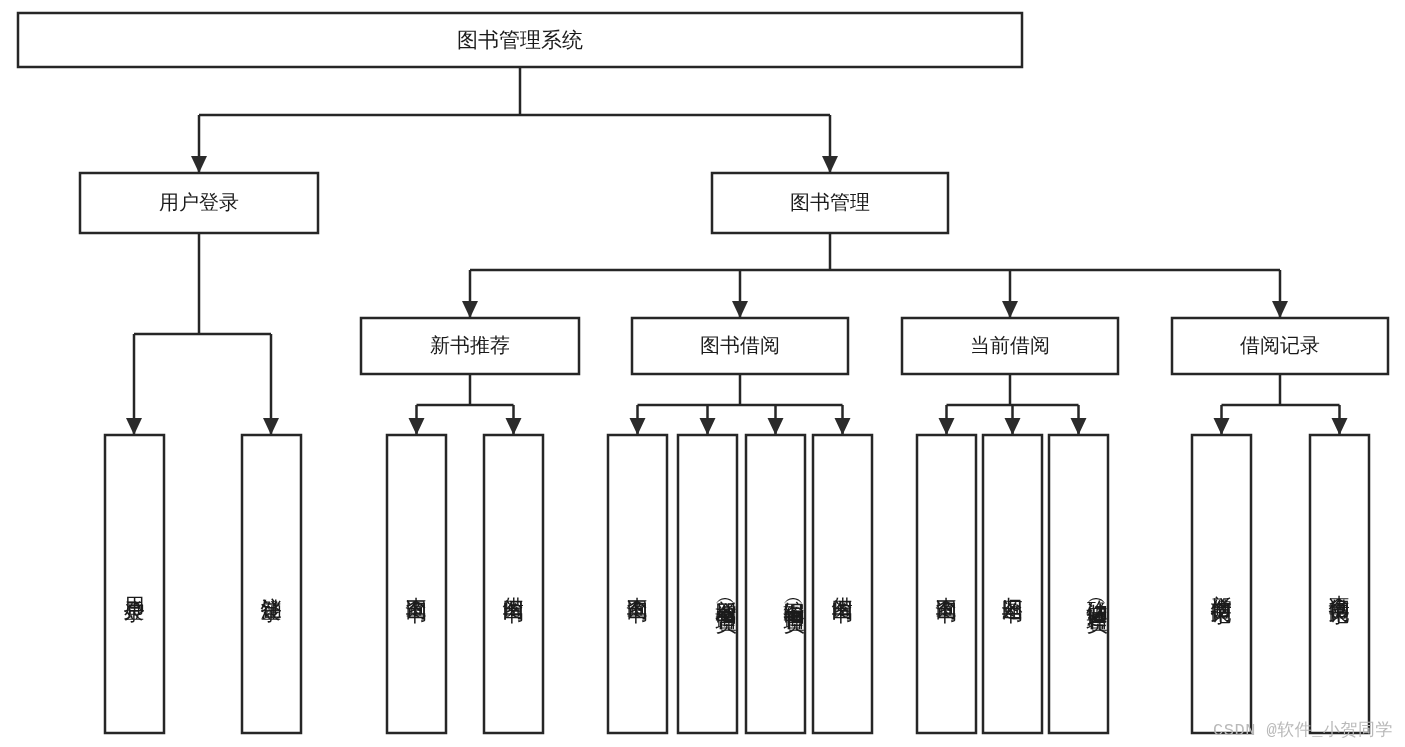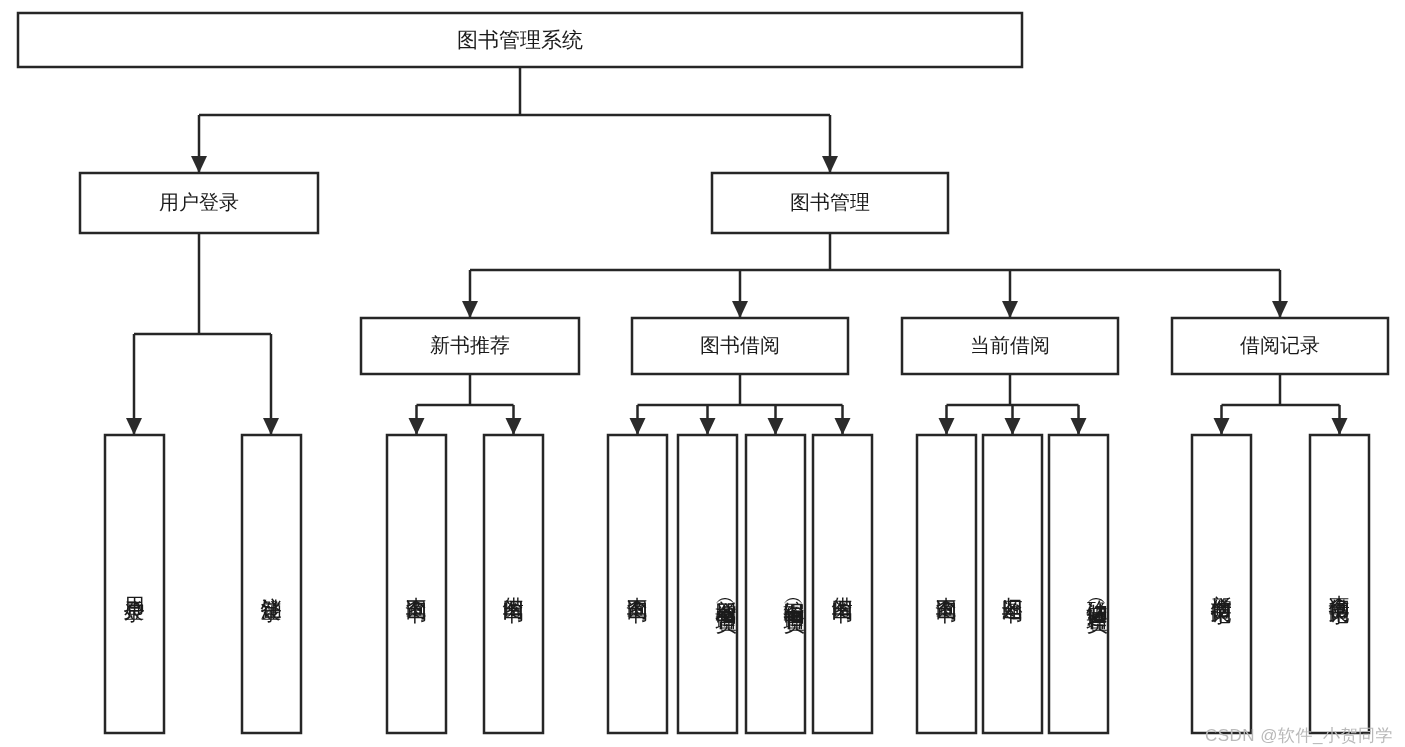--- a/index.html
+++ b/index.html
@@ -64,22 +64,22 @@
     align-items: flex-start;
     justify-content: center;
     pointer-events: none;
   }
   .vlabel.center-v {
     align-items: center;
   }
   .watermark {
     position: absolute;
     right: 12px;
-    bottom: 0;
-    font-family: Liberation Sans, sans-serif;
+    bottom: 6px;
+    font-family: Liberation Mono, monospace;
     font-size: 17px;
     color: #b9b9b9;
     white-space: nowrap;
     letter-spacing: 0.5px;
     text-align: right;
   }
 </style>
 </head>
 <body>
 

